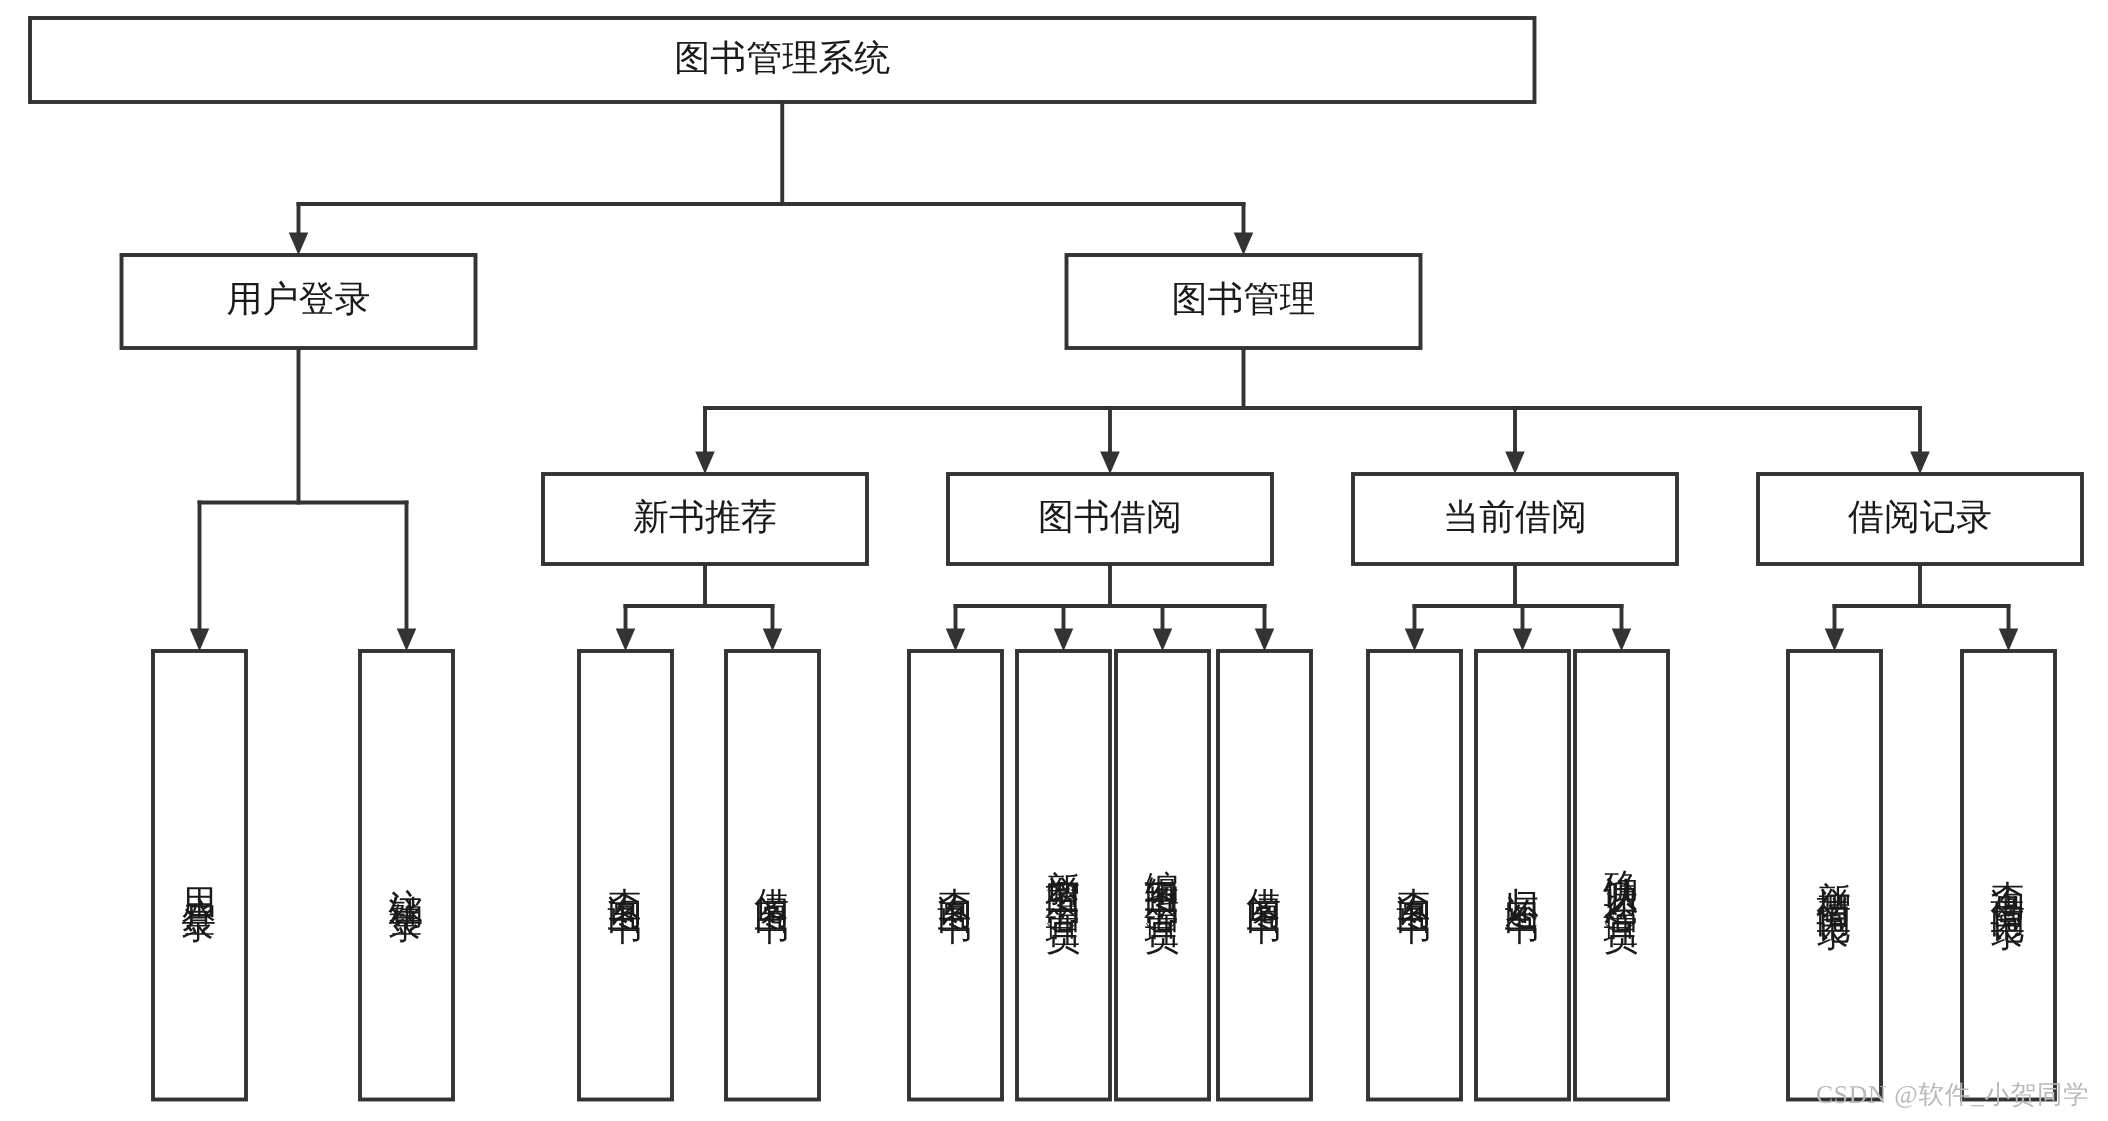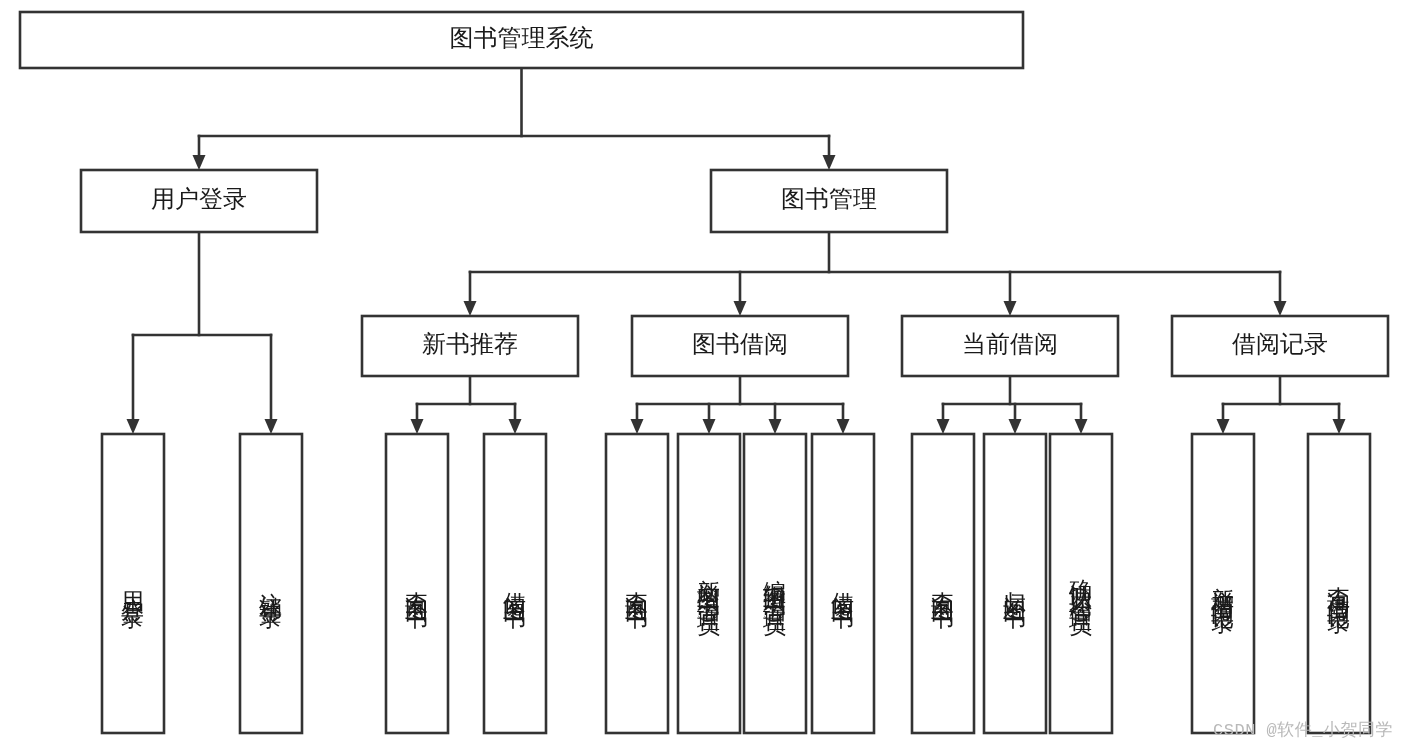--- a/index.html
+++ b/index.html
@@ -55,21 +55,21 @@
     fill: none;
     stroke-linecap: square;
   }
   .edge-arrow {
     fill: #333333;
   }
   .watermark {
     position: absolute;
     right: 12px;
     bottom: 6px;
-    font-family: Liberation Mono, monospace;
+    font-family: Liberation Serif, serif;
     font-size: 17px;
     color: #b9b9b9;
     white-space: nowrap;
     letter-spacing: 0.5px;
     pointer-events: none;
     margin-top: 32px;
   }
 </style>
 </head>
 <body>

